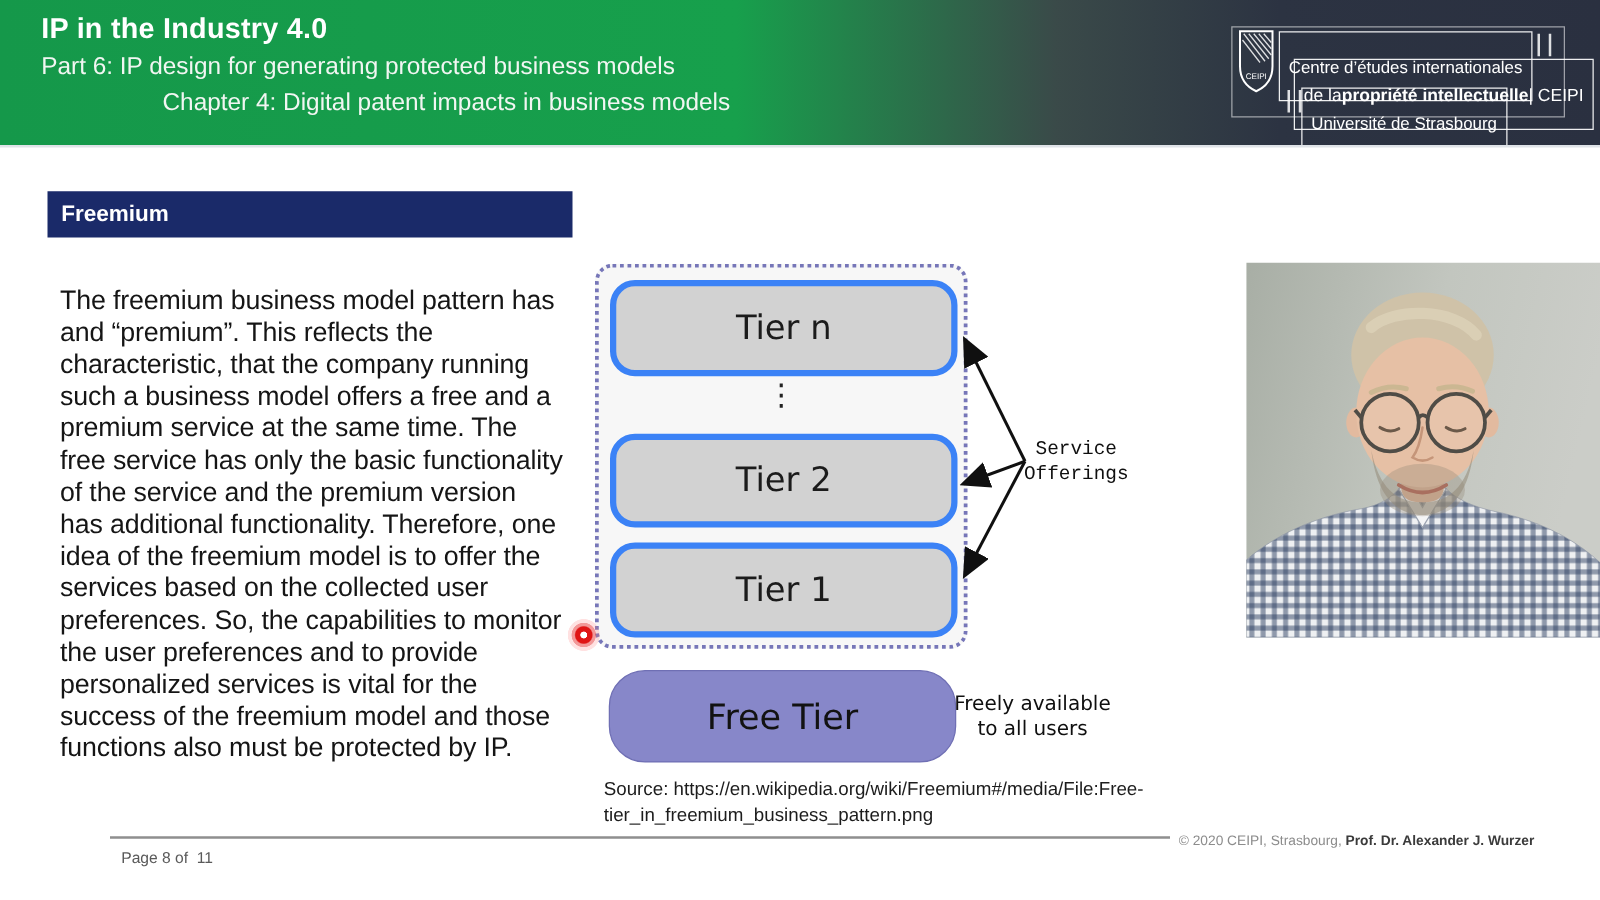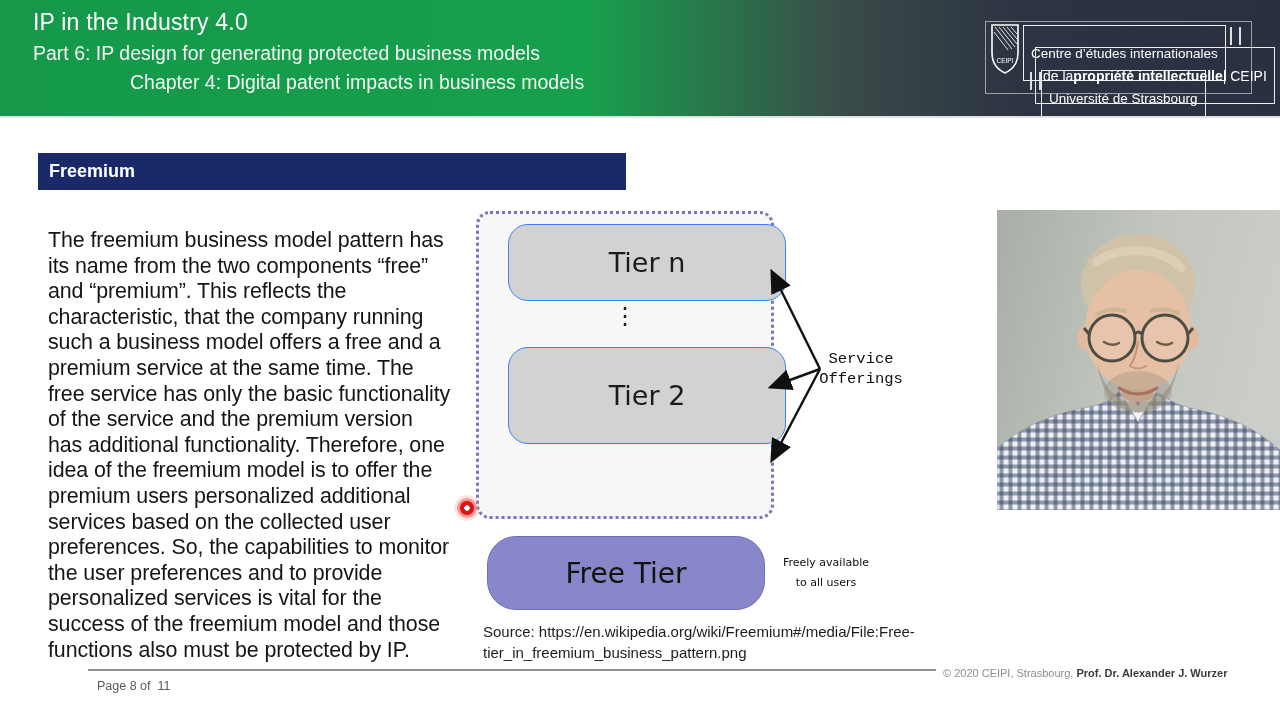--- a/index.html
+++ b/index.html
@@ -3,65 +3,65 @@
 <meta charset="utf-8">
 <style>
   html,body{margin:0;padding:0;background:#ffffff;}
   .slide{position:relative;width:1280px;height:720px;background:#ffffff;overflow:hidden;
          font-family:"Liberation Sans",sans-serif;}
 
   
   .topbar{position:absolute;left:0;top:0;width:1280px;height:116px;
           background:linear-gradient(90deg,#15984a 0%,#17a04c 46%,#3a4a49 66%,#2c3342 80%,#2a3040 100%);}
   .header-shadow{position:absolute;left:0;top:116px;width:1280px;height:2px;background:#dfe3e8;}
-  .t1{position:absolute;left:33px;top:9px;font-size:23px;font-weight:400;color:#ffffff;letter-spacing:.2px;}
+  .t1{position:absolute;left:33px;top:9px;font-size:23px;font-weight:700;color:#ffffff;letter-spacing:.2px;}
   .t2{position:absolute;left:33px;top:42px;font-size:19.5px;color:#f1f6f2;}
   .t3{position:absolute;left:130px;top:71px;font-size:19.5px;color:#f1f6f2;}
 
   
   .logo{position:absolute;left:983px;top:13px;width:272px;height:84px;color:#fff;}
   .logo-outer{position:absolute;left:2px;top:8px;width:265px;height:71px;border:1px solid rgba(255,255,255,.55);}
   .shield{position:absolute;left:7px;top:10px;}
   .lbox{position:absolute;border:1px solid rgba(255,255,255,.92);display:flex;align-items:center;
         padding:16px 7px;white-space:nowrap;background:transparent;}
   .lbox1{left:40px;top:12px;height:22px;font-size:13.5px;}
   .lbox2{left:52px;top:34px;height:23px;font-size:14px;}
   .lbox2 b{font-weight:700;}
   .lbox3{left:58px;top:57px;height:22px;font-size:13.5px;text-align:center;}
   .bars{position:absolute;width:7px;height:18px;
         border-left:2px solid rgba(255,255,255,.85);border-right:2px solid rgba(255,255,255,.85);}
   .bars-r{left:247px;top:14px;}
   .bars-l{left:47px;top:59px;}
 
   
-  .freemium-bar{position:absolute;left:38px;top:153px;width:588px;height:37px;background:#1a2a69;
+  .freemium-bar{position:absolute;left:38px;top:153px;width:420px;height:37px;background:#1a2a69;
                 color:#ffffff;font-size:18px;font-weight:700;display:flex;align-items:center;
                 padding-left:11px;box-sizing:border-box;}
 
   
   .body-text{position:absolute;left:48px;top:228px;width:430px;font-size:21.4px;line-height:25.6px;
              color:#151515;letter-spacing:-.1px;}
 
   
   .tier-container{position:absolute;left:476px;top:211px;width:298px;height:308px;box-sizing:border-box;
                   border:3px dotted #7676b8;border-radius:14px;background:#f7f7f7;}
-  .tier-box{position:absolute;left:508px;width:278px;background:#d2d2d2;border:1px solid #3b82f6;
+  .tier-box{position:absolute;left:488px;width:278px;background:#d2d2d2;border:5px solid #3b82f6;
             border-radius:20px;display:flex;align-items:center;justify-content:center;
             font-size:27px;color:#1b1b1b;font-family:"DejaVu Sans",sans-serif;box-sizing:border-box;}
   .tier-n{top:224px;height:77px;}
-  .tier-2{top:347px;height:97px;}
+  .tier-2{top:347px;height:75px;}
   .tier-1{top:434px;height:76px;}
   .vdots{position:absolute;left:611px;top:303px;width:28px;text-align:center;font-size:24px;
          line-height:27px;color:#222;font-family:"DejaVu Sans",sans-serif;}
   .free-box{position:absolute;left:487px;top:536px;width:278px;height:74px;background:#8787c9;
             border:1px solid #6f6fb4;border-radius:29px;display:flex;align-items:center;justify-content:center;
             font-size:28px;color:#121212;font-family:"DejaVu Sans",sans-serif;box-sizing:border-box;}
   .service-label{position:absolute;left:816px;top:350px;width:90px;font-size:15.5px;line-height:19.5px;
                  text-align:center;color:#0f0f0f;font-family:Liberation Mono, monospace;}
-  .free-label{position:absolute;left:760px;top:553px;width:132px;font-size:11px;line-height:19.5px;
+  .free-label{position:absolute;left:760px;top:553px;width:132px;font-size:16px;line-height:19.5px;
               text-align:center;color:#0f0f0f;font-family:"DejaVu Sans",sans-serif;}
   .arrows{position:absolute;left:0;top:0;pointer-events:none;}
 
   
   .laser{position:absolute;left:453px;top:494px;width:28px;height:28px;
          background:radial-gradient(circle at 50% 50%, #ffffff 0 2.5px, #e01414 3px 6.5px,
                     rgba(230,50,50,.5) 7.5px 9.5px, rgba(255,120,120,.22) 10px 12.5px, transparent 13px);}
 
   
   .source{position:absolute;left:483px;top:622px;font-size:15px;line-height:20.5px;color:#1c1c1c;}
@@ -115,42 +115,41 @@
     </div>
   </div>
   <div class="header-shadow"></div>
 
   <div class="freemium-bar">
     <span>Freemium</span>
   </div>
 
   <div class="body-text">
       <div>The freemium business model pattern has</div>
-      <div>its name from the two components “free”</div>
       <div>and “premium”. This reflects the</div>
       <div>characteristic, that the company running</div>
       <div>such a business model offers a free and a</div>
       <div>premium service at the same time. The</div>
       <div>free service has only the basic functionality</div>
       <div>of the service and the premium version</div>
       <div>has additional functionality. Therefore, one</div>
       <div>idea of the freemium model is to offer the</div>
-      <div>premium users personalized additional</div>
       <div>services based on the collected user</div>
       <div>preferences. So, the capabilities to monitor</div>
       <div>the user preferences and to provide</div>
       <div>personalized services is vital for the</div>
       <div>success of the freemium model and those</div>
       <div>functions also must be protected by IP.</div>
     </div>
 
   <div class="tier-container"></div>
   <div class="tier-box tier-n">Tier n</div>
   <div class="vdots">⋮</div>
   <div class="tier-box tier-2">Tier 2</div>
+  <div class="tier-box tier-1">Tier 1</div>
   <div class="free-box">Free Tier</div>
 
   <div class="service-label">
       <div>Service</div>
       <div>Offerings</div>
     </div>
   <div class="free-label">
       <div>Freely available</div>
       <div>to all users</div>
     </div>

